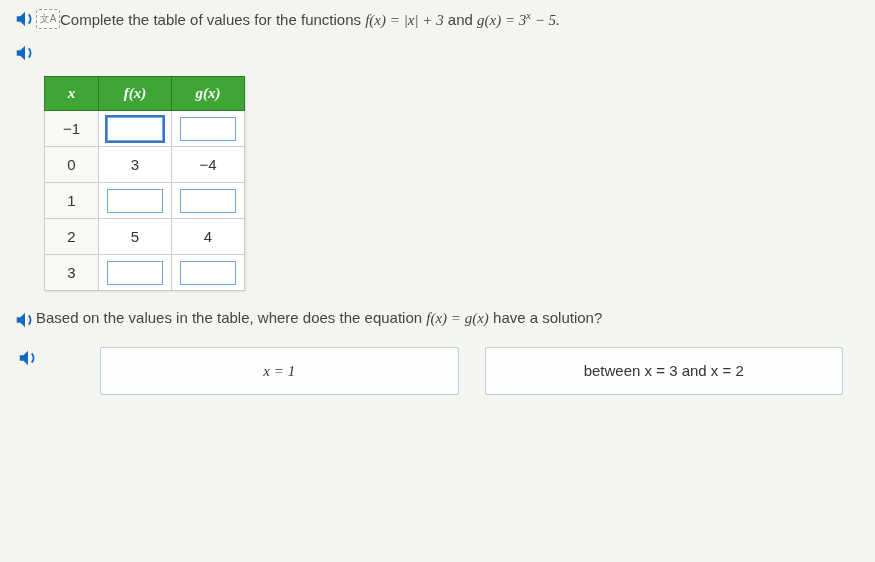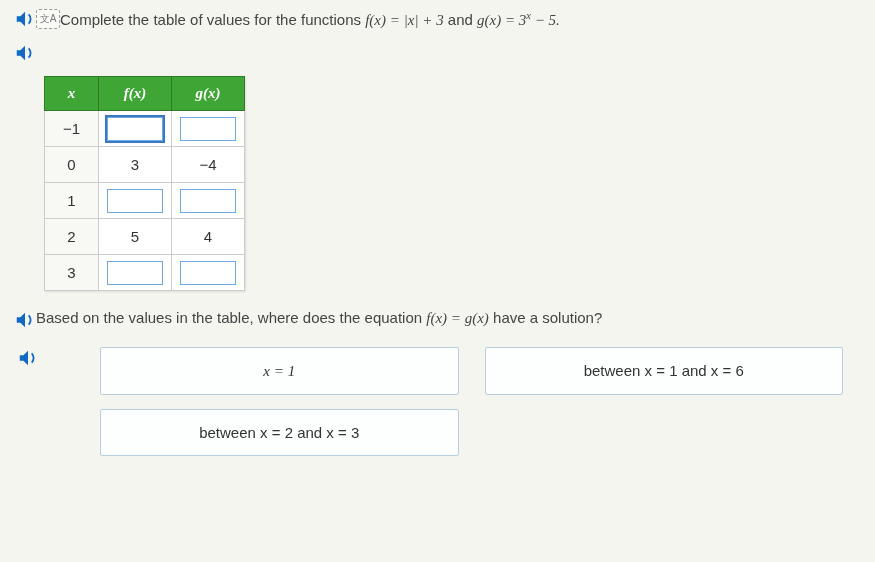--- a/index.html
+++ b/index.html
@@ -135,16 +135,15 @@
   <div class="answers-left-icon">
     <span class="audio-icon">
       <svg viewBox="0 0 24 24">
           <path fill="#1169c4" d="M3 9v6h4l5 5V4L7 9H3z"></path>
           <path fill="none" stroke="#1169c4" stroke-width="2" d="M16 7a7 7 0 0 1 0 10"></path>
         </svg>
     </span>
   </div>
   <div class="answers" style="flex:1;">
     <div class="answer-btn"><span class="math">x = 1</span></div>
-    <div class="answer-btn"><span>between x = 1 and x = 6</span></div>
-    <div class="answer-btn"><span>between x = 2 and x = 3</span></div>
+    <div class="answer-btn"><span>between x = 3 and x = 2</span></div>
   </div>
 </div>
 
 </body></html>

